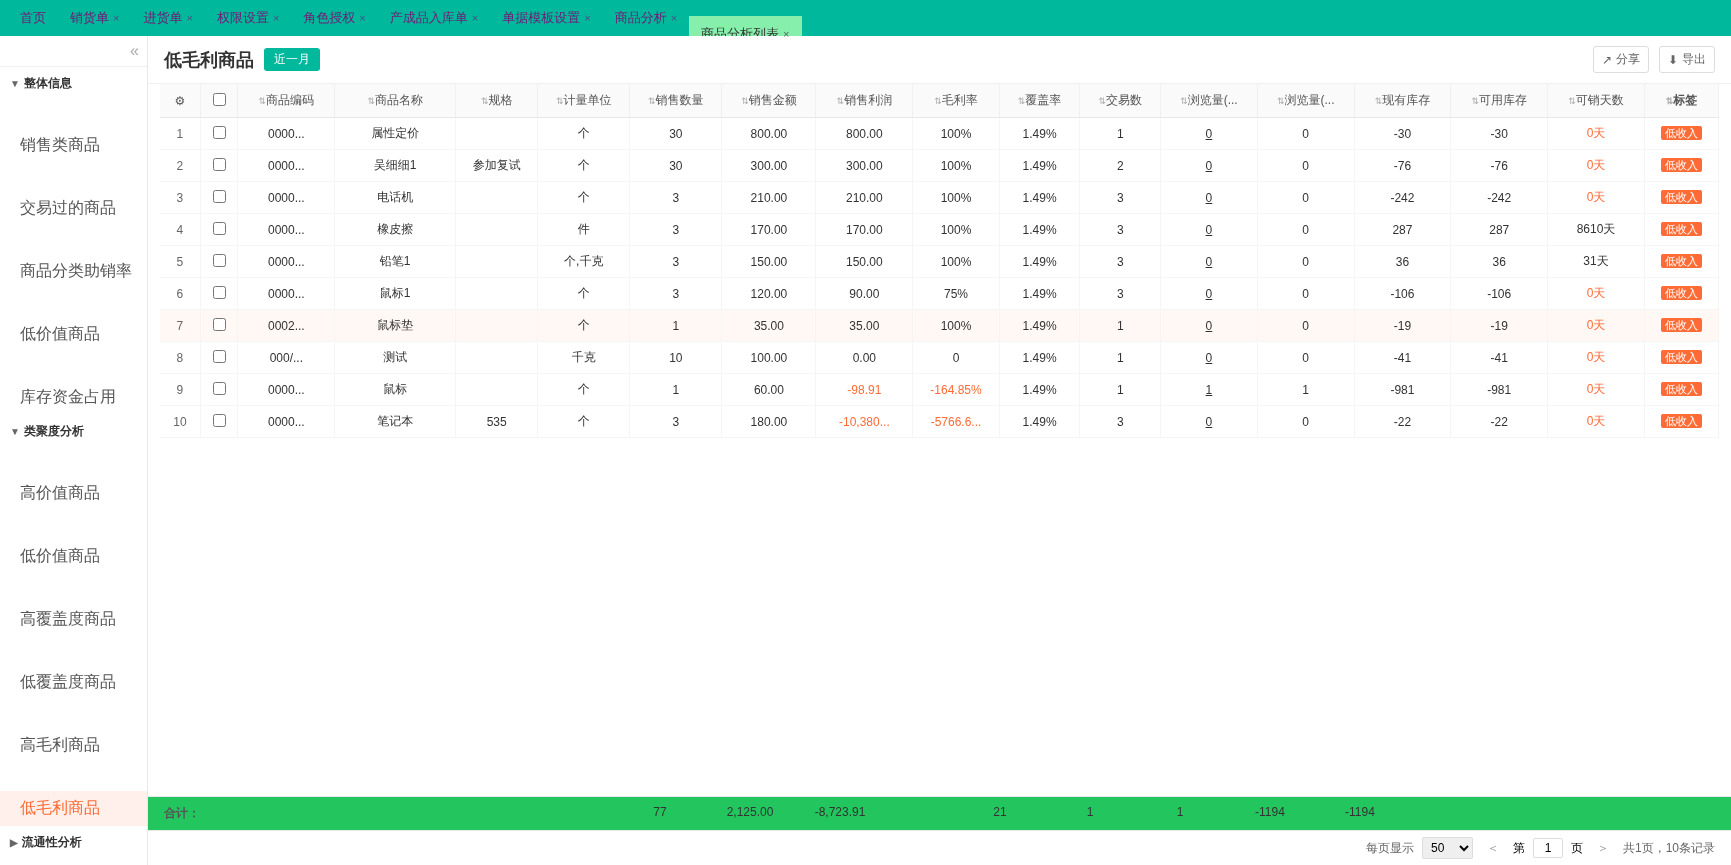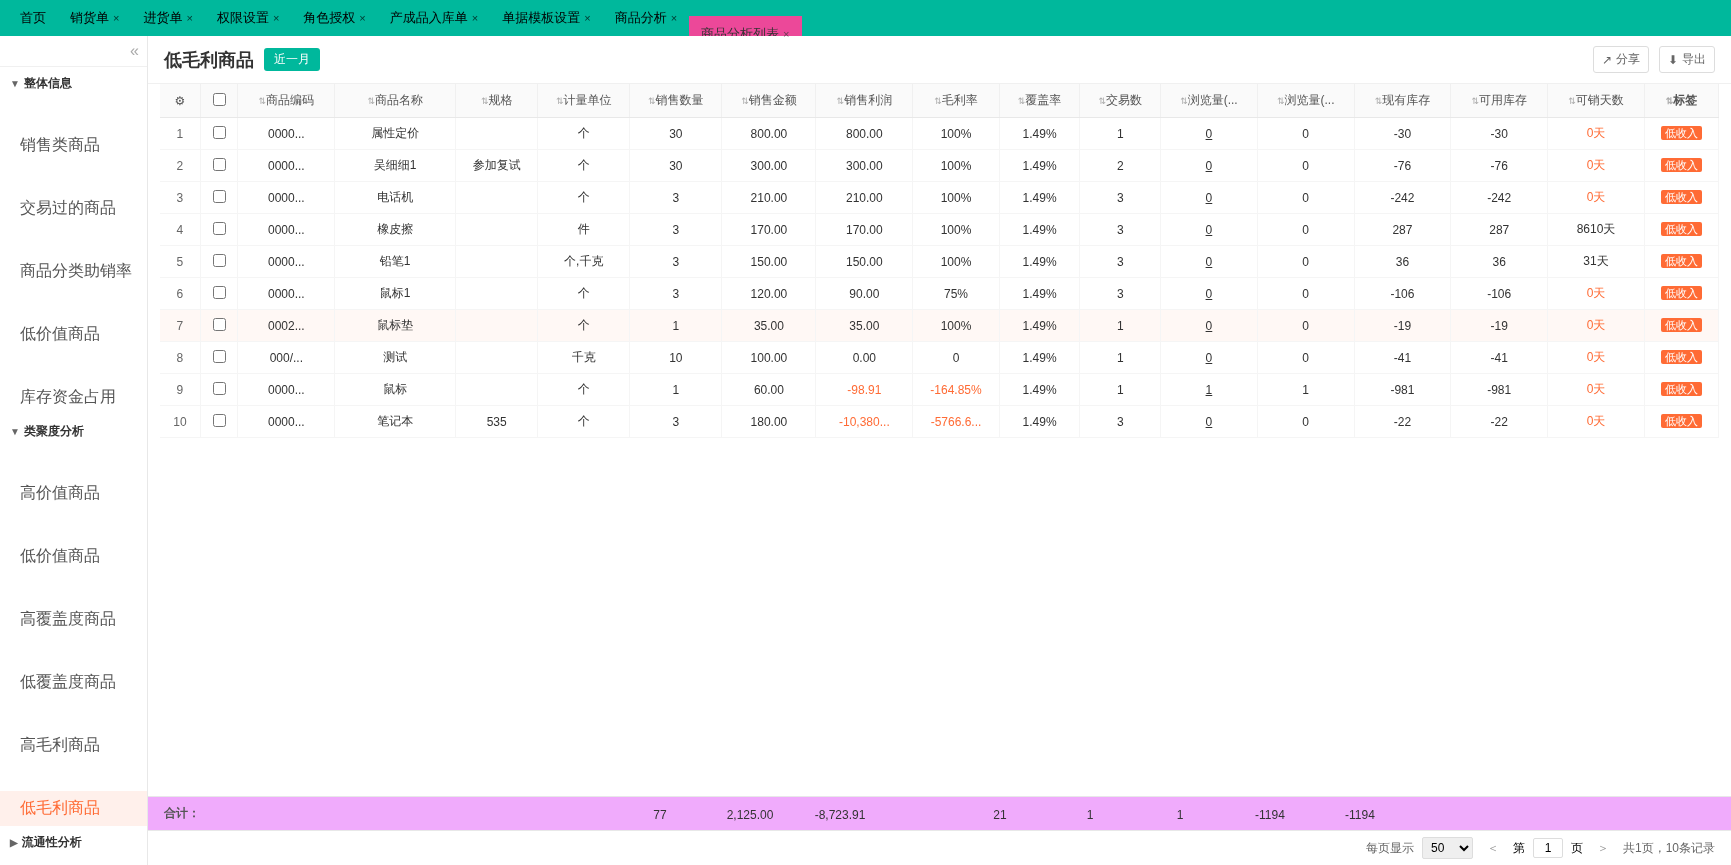--- a/index.html
+++ b/index.html
@@ -7,30 +7,30 @@
 
     
     .top-nav {
       display: flex;
       align-items: center;
       background: #00b89c;
       height: 36px;
       padding: 0 8px;
     }
     .top-nav .nav-item {
-      color: #000000;
+      color: #701a75;
       padding: 0 12px;
       height: 36px;
       display: flex;
       align-items: center;
       cursor: pointer;
       font-size: 13px;
       white-space: nowrap;
     }
-    .top-nav .nav-item.active { background: #ec4899; color: #333; margin-top: 32px; }
+    .top-nav .nav-item.active { background: #86efac; color: #333; margin-top: 32px; }
     .top-nav .nav-item .close-x { margin-left: 4px; font-size: 11px; opacity: 0.7; }
 
     
     .main-layout {
       display: flex;
       height: calc(100vh - 36px);
       overflow: hidden;
     }
 
     
@@ -174,25 +174,25 @@
       border-right: 1px solid #f5f5f5;
       white-space: nowrap;
     }
     .tag-orange { background: #ff6b35; color: #fff; border-radius: 2px; padding: 1px 4px; font-size: 11px; }
     .text-orange { color: #ff6b35; }
     .text-link { color: #333; text-decoration: underline; cursor: pointer; }
     .row-num { color: #666; }
 
     
     .table-footer {
-      background: #f0abfc;
+      background: #22c55e;
       border-top: 1px solid #e8e8e8;
       padding: 8px 16px;
       display: flex;
-      align-items: flex-end;
+      align-items: flex-start;
       gap: 10px;
       font-size: 12px;
     }
     .total-label { font-weight: bold; color: #555; margin-right: 10px; }
     .total-cell { min-width: 80px; text-align: center; color: #333; }
 
     
     .pagination-bar {
       display: flex;
       align-items: center;

